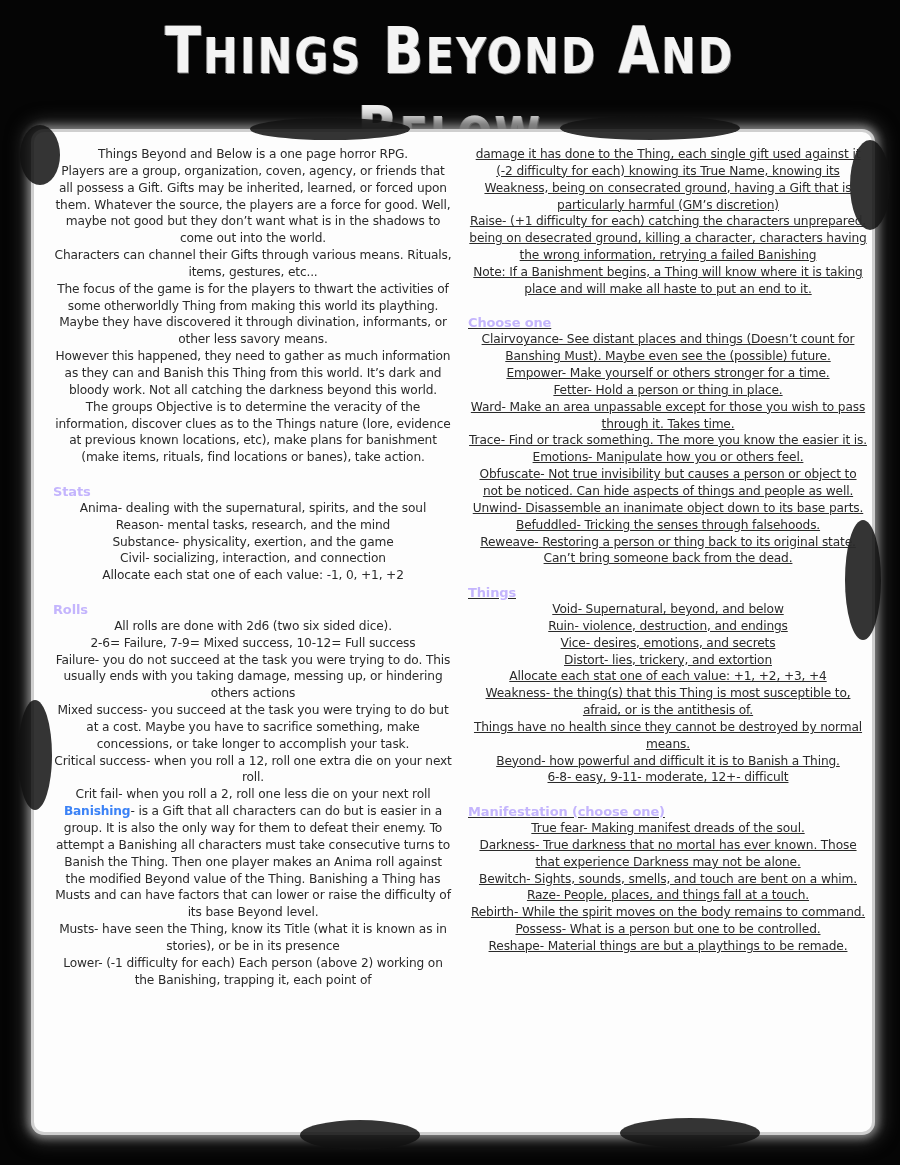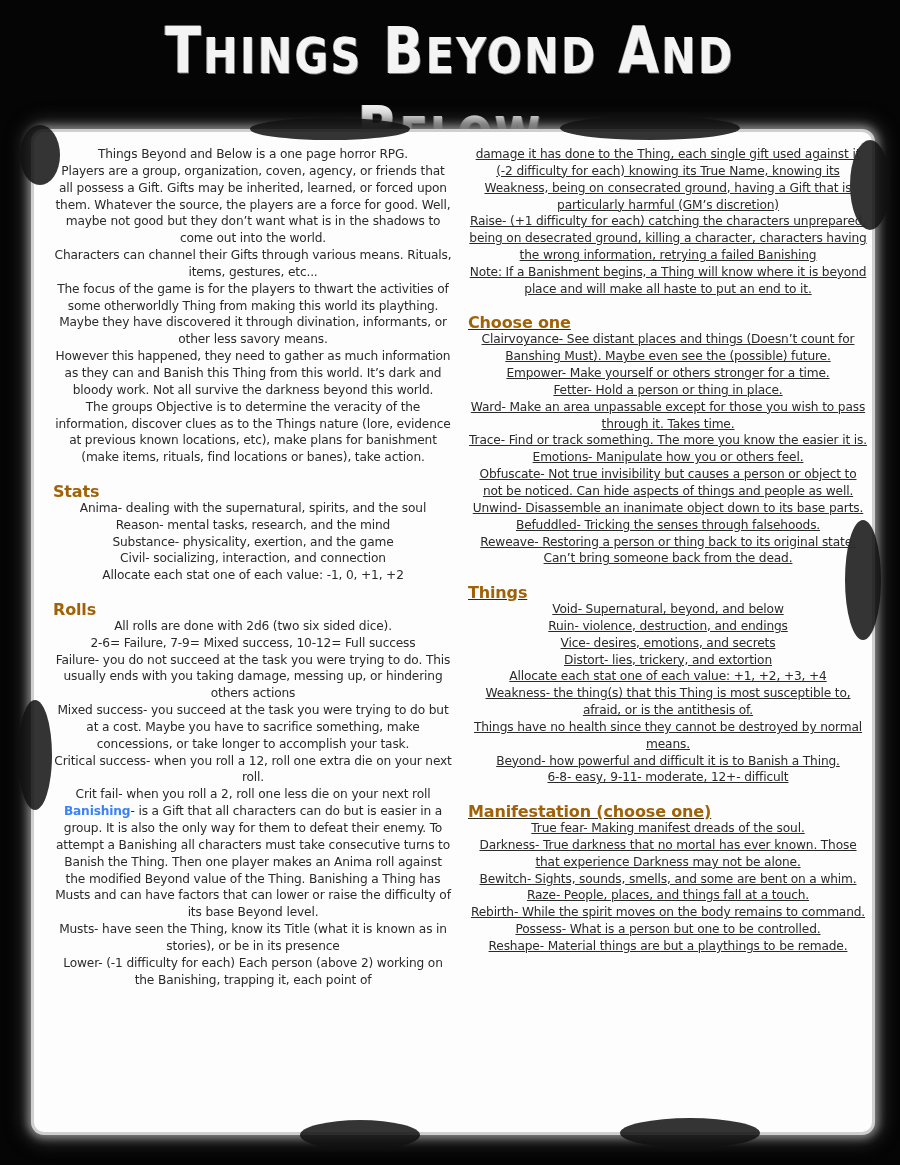--- a/index.html
+++ b/index.html
@@ -27,21 +27,21 @@
 
     .col {
       position: absolute; top: 146px; width: 400px;
       font-family: "DejaVu Sans", sans-serif;
       font-size: 12.2px; line-height: 16.85px; color: #2a2a2a;
       letter-spacing: -0.15px;
     }
     .col.left { left: 53px; }
     .col.right { left: 468px; text-decoration: underline; }
     .col p { margin: 0; text-align: center; }
-    .col h3 { font-size: 16px; font-weight: bold; color: #a16207; margin-top: 16.8px; line-height: 17px; }
+    .col h3 { font-size: 13px; font-weight: bold; color: #c4b5fd; margin-top: 16.8px; line-height: 17px; }
     .col b { color: #3b82f6; }
   </style>
 </head>
 <body>
 
 <h1 class="page-title">
   <span><span>T</span><span class="sc">HINGS</span></span>
   <span><span>B</span><span class="sc">EYOND</span></span>
   <span><span>A</span><span class="sc">ND</span></span>
   <span><span>B</span><span class="sc">ELOW</span></span>
@@ -59,21 +59,21 @@
   <div class="grunge" style="left:250px;top:118px;width:160px;height:22px;"></div>
   <div class="grunge" style="left:560px;top:116px;width:180px;height:24px;"></div>
 </div>
 
 <div class="col left">
   <section>
     <p>Things Beyond and Below is a one page horror RPG.</p>
     <p>Players are a group, organization, coven, agency, or friends that all possess a Gift. Gifts may be inherited, learned, or forced upon them. Whatever the source, the players are a force for good. Well, maybe not good but they don’t want what is in the shadows to come out into the world.</p>
     <p>Characters can channel their Gifts through various means. Rituals, items, gestures, etc...</p>
     <p>The focus of the game is for the players to thwart the activities of some otherworldly Thing from making this world its plaything. Maybe they have discovered it through divination, informants, or other less savory means.</p>
-    <p>However this happened, they need to gather as much information as they can and Banish this Thing from this world. It’s dark and bloody work. Not all survive the darkness beyond this world.</p>
+    <p>However this happened, they need to gather as much information as they can and Banish this Thing from this world. It’s dark and bloody work. Not all catching the darkness beyond this world.</p>
     <p>The groups Objective is to determine the veracity of the information, discover clues as to the Things nature (lore, evidence at previous known locations, etc), make plans for banishment (make items, rituals, find locations or banes), take action.</p>
   </section>
 
   <section>
     <h3>Stats</h3>
     <p>Anima- dealing with the supernatural, spirits, and the soul</p>
     <p>Reason- mental tasks, research, and the mind</p>
     <p>Substance- physicality, exertion, and the game</p>
     <p>Civil- socializing, interaction, and connection</p>
     <p>Allocate each stat one of each value: -1, 0, +1, +2</p>
@@ -93,21 +93,21 @@
     <p><b>Banishing</b><span>- is a Gift that all characters can do but is easier in a group. It is also the only way for them to defeat their enemy. To attempt a Banishing all characters must take consecutive turns to Banish the Thing. Then one player makes an Anima roll against the modified Beyond value of the Thing. Banishing a Thing has Musts and can have factors that can lower or raise the difficulty of its base Beyond level.</span></p>
     <p>Musts- have seen the Thing, know its Title (what it is known as in stories), or be in its presence</p>
     <p>Lower- (-1 difficulty for each) Each person (above 2) working on the Banishing, trapping it, each point of</p>
   </section>
 </div>
 
 <div class="col right">
   <section>
     <p>damage it has done to the Thing, each single gift used against it (-2 difficulty for each) knowing its True Name, knowing its Weakness, being on consecrated ground, having a Gift that is particularly harmful (GM’s discretion)</p>
     <p>Raise- (+1 difficulty for each) catching the characters unprepared, being on desecrated ground, killing a character, characters having the wrong information, retrying a failed Banishing</p>
-    <p>Note: If a Banishment begins, a Thing will know where it is beyond place and will make all haste to put an end to it.</p>
+    <p>Note: If a Banishment begins, a Thing will know where it is taking place and will make all haste to put an end to it.</p>
   </section>
 
   <section>
     <h3>Choose one</h3>
     <p>Clairvoyance- See distant places and things (Doesn’t count for Banshing Must). Maybe even see the (possible) future.</p>
     <p>Empower- Make yourself or others stronger for a time.</p>
     <p>Fetter- Hold a person or thing in place.</p>
     <p>Ward- Make an area unpassable except for those you wish to pass through it. Takes time.</p>
     <p>Trace- Find or track something. The more you know the easier it is.</p>
     <p>Emotions- Manipulate how you or others feel.</p>
@@ -127,19 +127,19 @@
     <p>Weakness- the thing(s) that this Thing is most susceptible to, afraid, or is the antithesis of.</p>
     <p>Things have no health since they cannot be destroyed by normal means.</p>
     <p>Beyond- how powerful and difficult it is to Banish a Thing.</p>
     <p>6-8- easy, 9-11- moderate, 12+- difficult</p>
   </section>
 
   <section>
     <h3>Manifestation (choose one)</h3>
     <p>True fear- Making manifest dreads of the soul.</p>
     <p>Darkness- True darkness that no mortal has ever known. Those that experience Darkness may not be alone.</p>
-    <p>Bewitch- Sights, sounds, smells, and some are bent on a whim.</p>
+    <p>Bewitch- Sights, sounds, smells, and touch are bent on a whim.</p>
     <p>Raze- People, places, and things fall at a touch.</p>
     <p>Rebirth- While the spirit moves on the body remains to command.</p>
     <p>Possess- What is a person but one to be controlled.</p>
     <p>Reshape- Material things are but a playthings to be remade.</p>
   </section>
 </div>
 
 </body></html>

